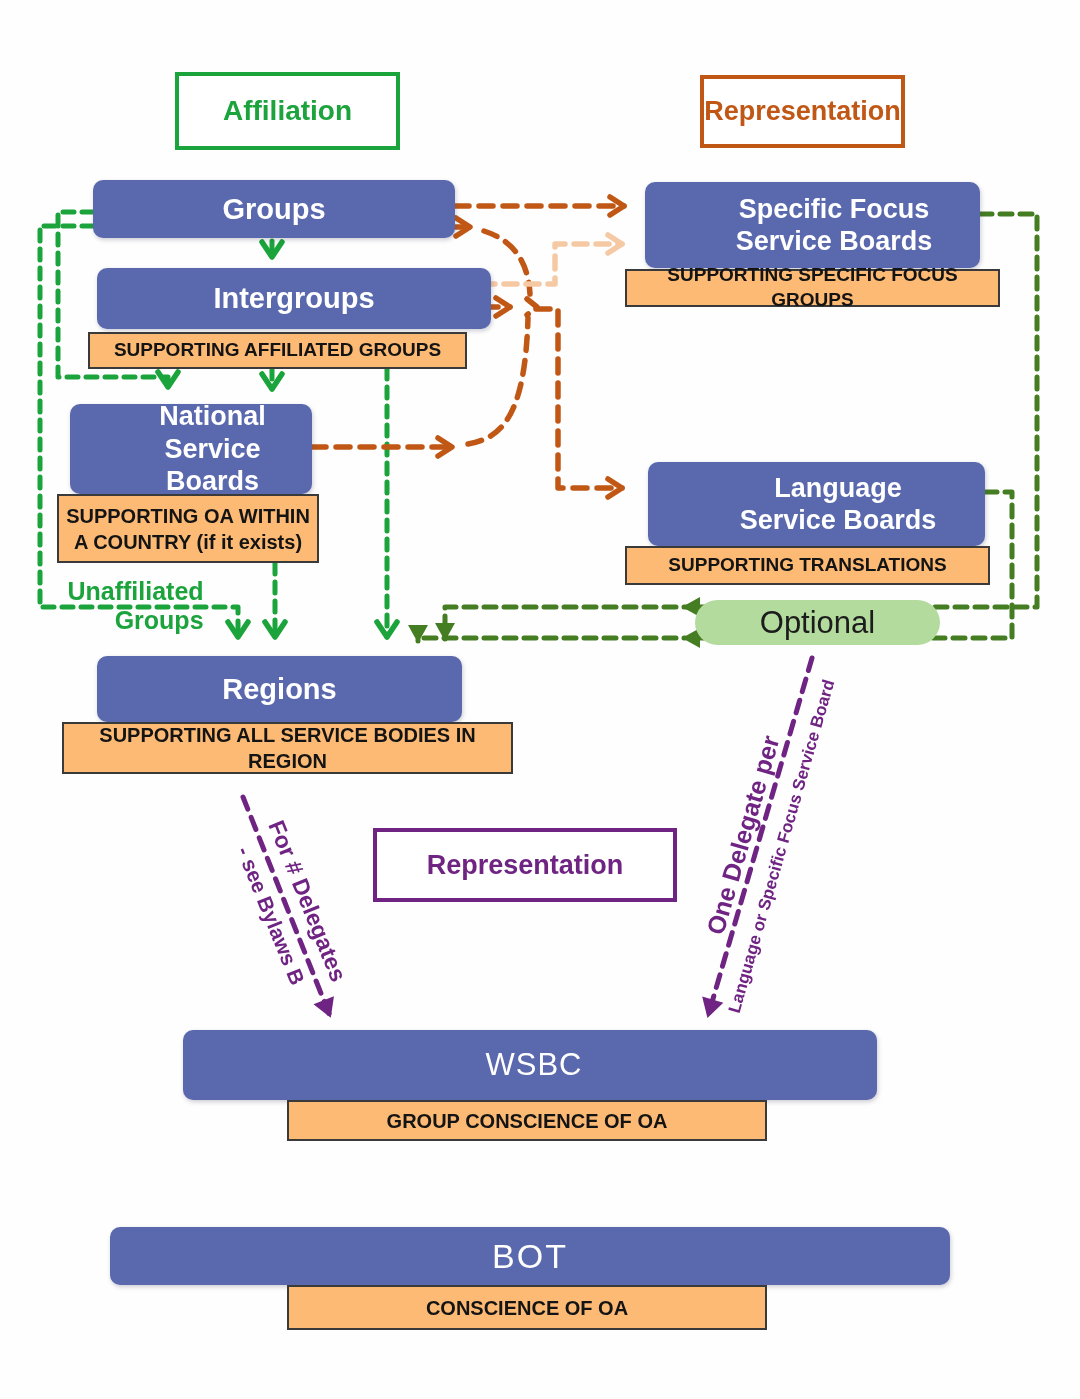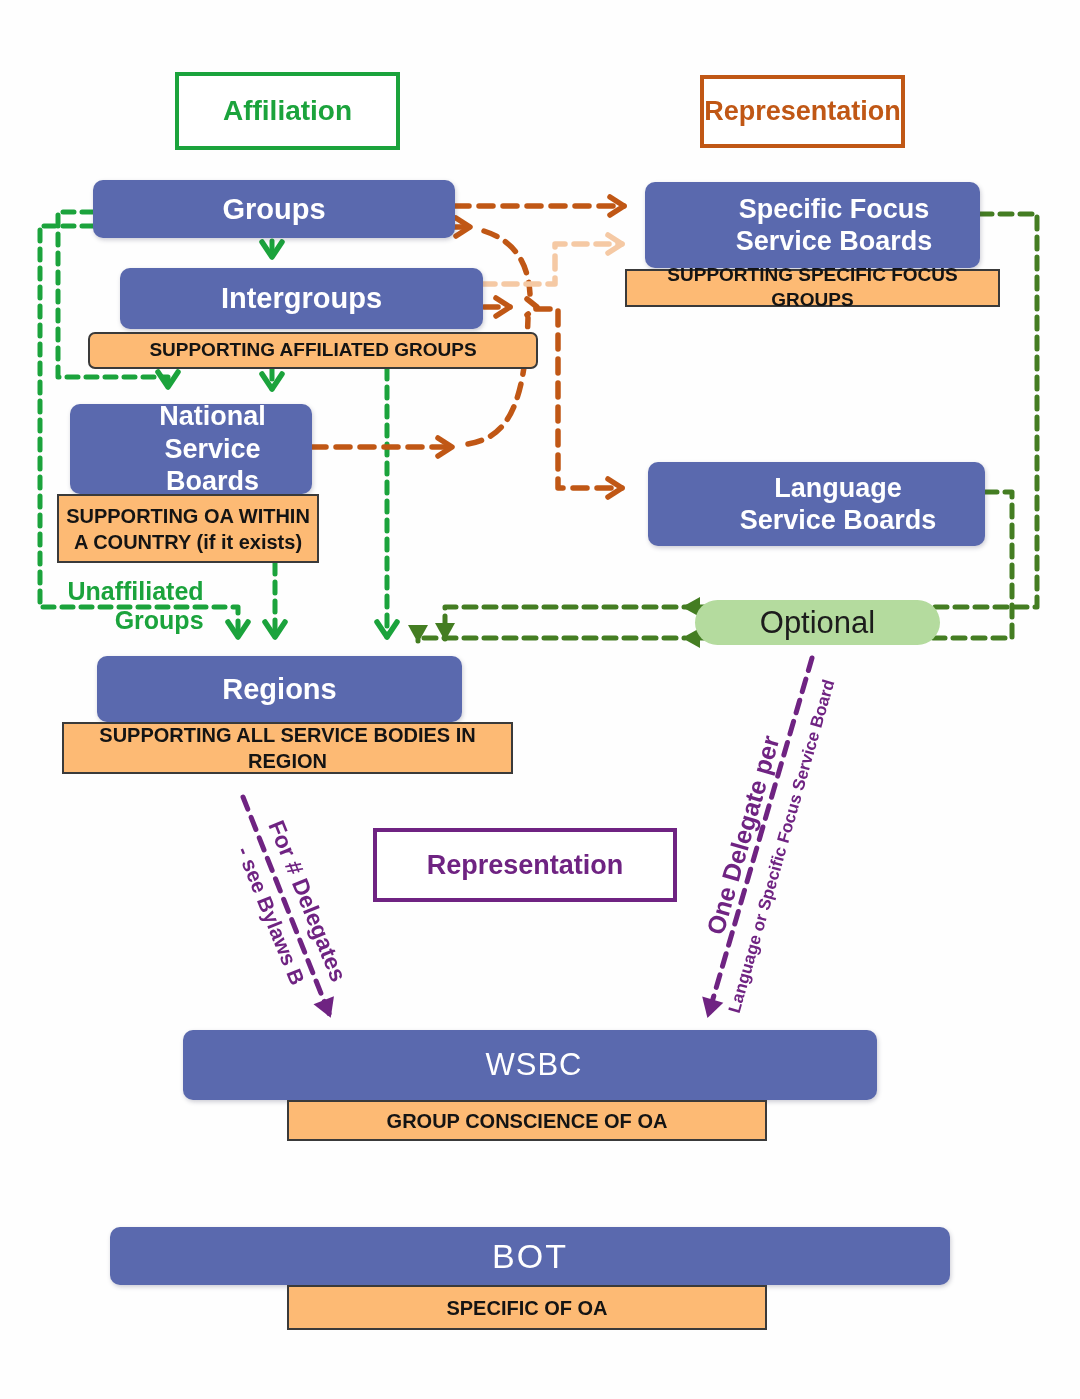--- a/index.html
+++ b/index.html
@@ -107,34 +107,35 @@
       <path d="M812,658 L708,1016" marker-end="url(#mk-purple)"></path>
     </g>
   </svg>
 
   <div class="legend legend-affiliation" style="left:175px;top:72px;width:225px;height:78px;">Affiliation</div>
   <div class="legend legend-participation" style="left:700px;top:75px;width:205px;height:73px;">Representation</div>
   <div class="legend legend-representation" style="left:373px;top:828px;width:304px;height:74px;">Representation</div>
 
   <div class="node t29" style="left:93px;top:180px;width:362px;height:58px;">Groups</div>
 
-  <div class="node t29" style="left:97px;top:268px;width:363px;height:61px;margin-left:23px;">Intergroups</div>
-  <div class="caption cap19" style="left:88px;top:332px;width:450px;height:37px;border-radius:7px;">SUPPORTING AFFILIATED GROUPS</div>
+  <div class="node t29" style="left:97px;top:268px;width:394px;height:61px;">Intergroups</div>
+  <div class="caption cap19" style="left:88px;top:332px;width:379px;height:37px;">SUPPORTING AFFILIATED GROUPS</div>
 
   <div class="node t27 prewrap" style="left:70px;top:404px;width:242px;height:90px;">National Service
 Boards</div>
   <div class="caption cap20 prewrap" style="left:57px;top:494px;width:262px;height:69px;">SUPPORTING OA WITHIN
 A COUNTRY (if it exists)</div>
 
   <div class="node t27 prewrap" style="left:645px;top:182px;width:335px;height:86px;">Specific Focus
 Service Boards</div>
   <div class="caption cap19" style="left:625px;top:269px;width:375px;height:38px;">SUPPORTING SPECIFIC FOCUS GROUPS</div>
 
   <div class="node t27 prewrap" style="left:648px;top:462px;width:337px;height:84px;">Language
 Service Boards</div>
+  <div class="caption cap19" style="left:625px;top:546px;width:365px;height:39px;">SUPPORTING TRANSLATIONS</div>
 
   <div class="pill" style="left:695px;top:600px;width:245px;height:45px;">Optional</div>
 
   <div class="floating prewrap" id="unaffiliated" style="left:48px;top:576px;width:175px;height:60px;">Unaffiliated
 Groups</div>
 
   <div class="node t29" style="left:97px;top:656px;width:365px;height:66px;">Regions</div>
   <div class="caption cap20" style="left:62px;top:722px;width:451px;height:52px;">SUPPORTING ALL SERVICE BODIES IN REGION</div>
 
   <div class="floating rep-note" id="rep-left">
@@ -143,15 +144,15 @@
   </div>
   <div class="floating rep-note" id="rep-right">
     <span class="l1">One Delegate per</span>
     <span class="l2">Language or Specific Focus Service Board</span>
   </div>
 
   <div class="node" id="wsbc" style="left:183px;top:1030px;width:694px;height:70px;">WSBC</div>
   <div class="caption cap20" style="left:287px;top:1100px;width:480px;height:41px;">GROUP CONSCIENCE OF OA</div>
 
   <div class="node" id="bot" style="left:110px;top:1227px;width:840px;height:58px;">BOT</div>
-  <div class="caption cap20" style="left:287px;top:1285px;width:480px;height:45px;">SPECIFIC OF OA</div>
+  <div class="caption cap20" style="left:287px;top:1285px;width:480px;height:45px;">CONSCIENCE OF OA</div>
 
 </div>
 
 </body></html>

